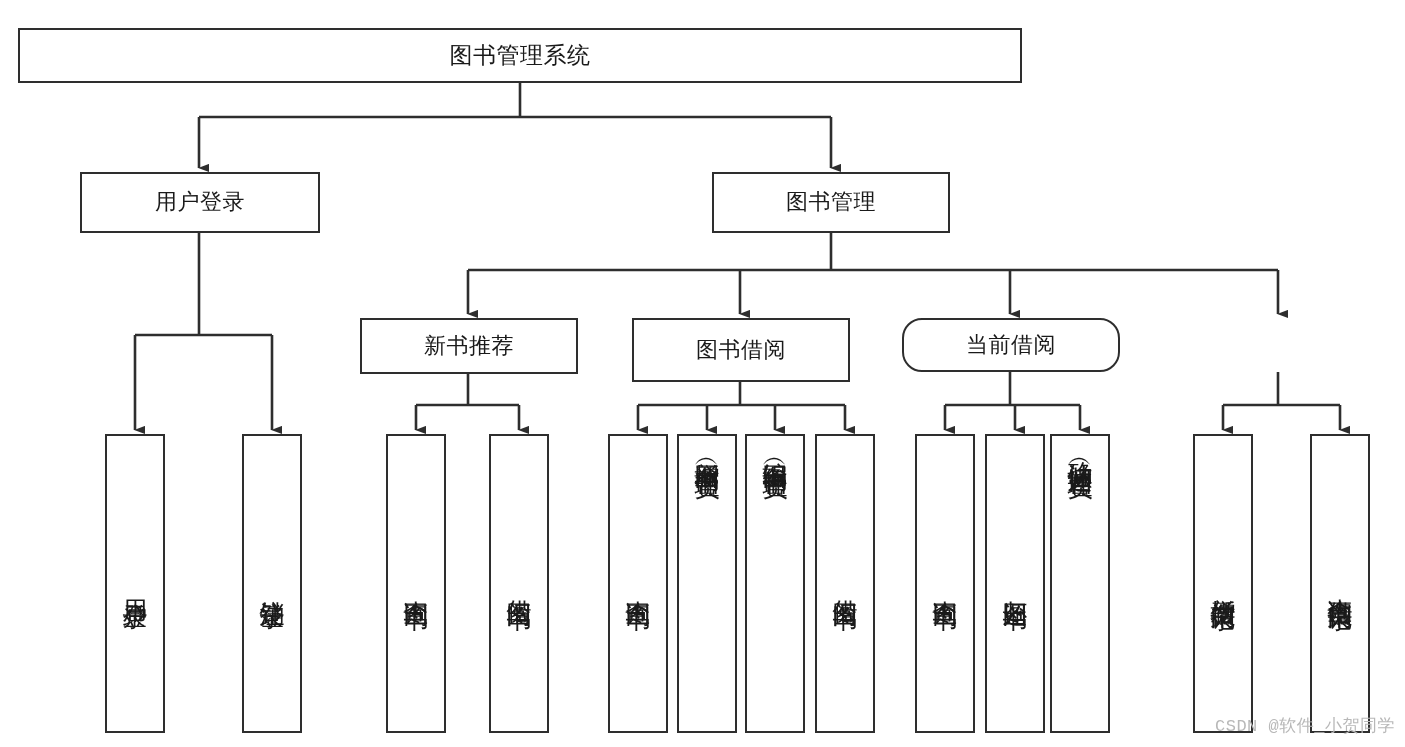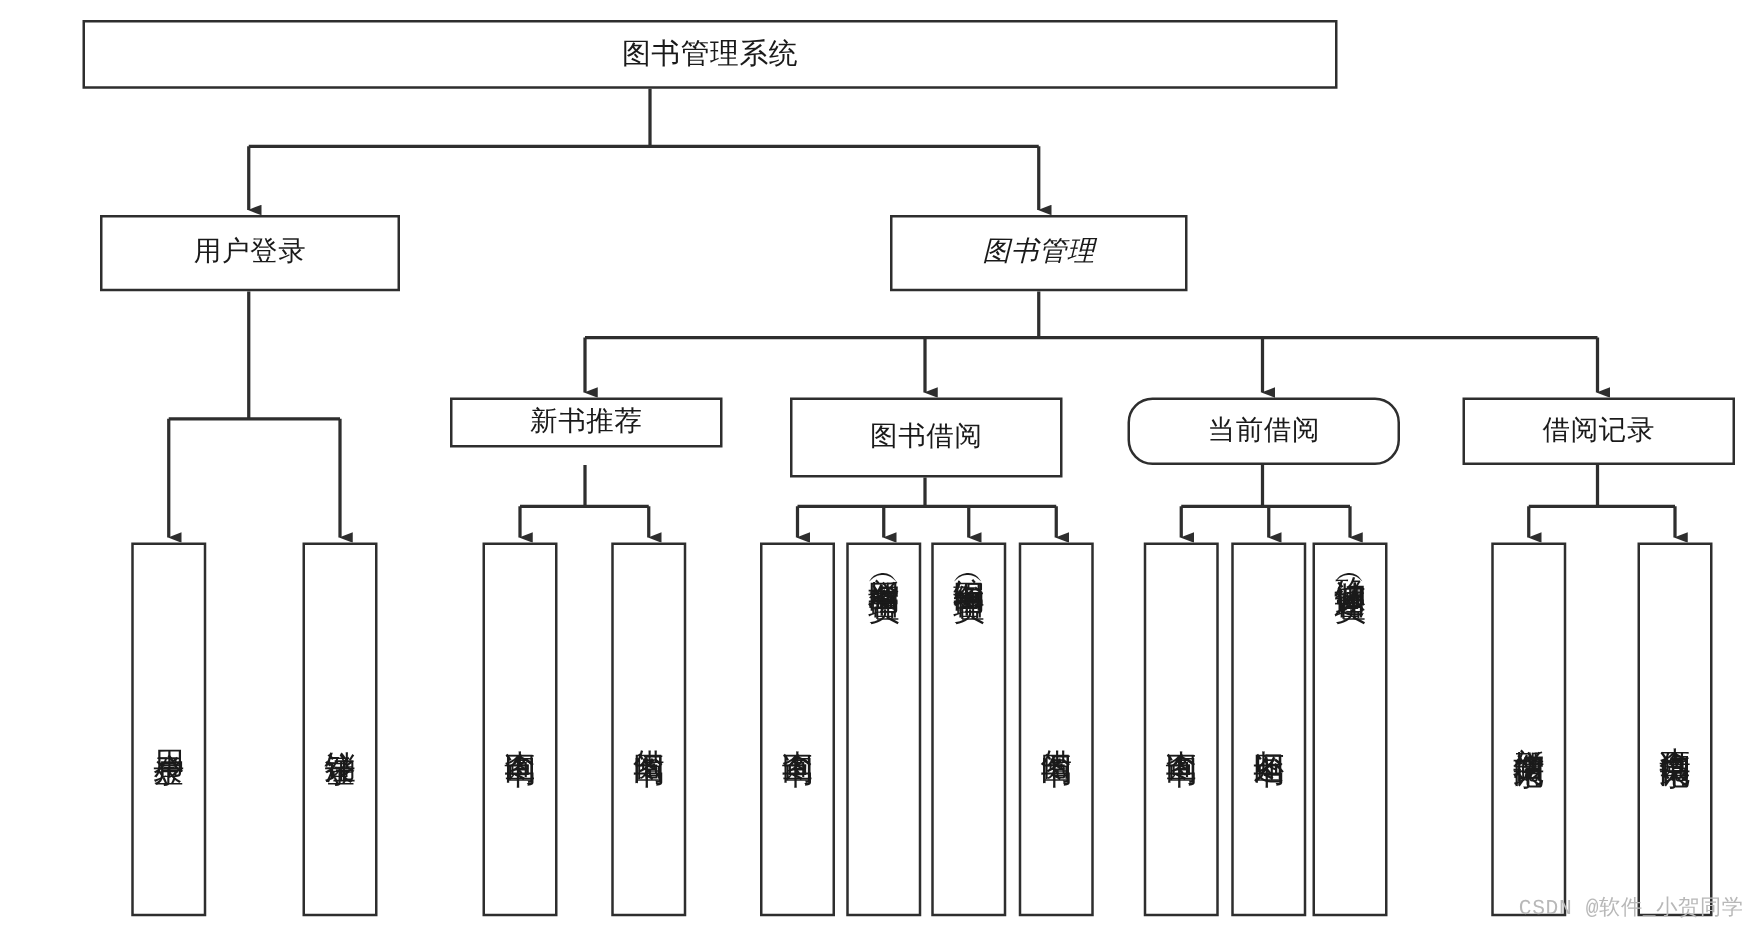--- a/index.html
+++ b/index.html
@@ -121,43 +121,40 @@
       <path d="M1015,405 L1015,430" marker-end="url(#arrow)"></path>
       <path d="M1080,405 L1080,430" marker-end="url(#arrow)"></path>
 
       <path d="M1278,372 L1278,405"></path>
       <path d="M1223,405 L1340,405"></path>
       <path d="M1223,405 L1223,430" marker-end="url(#arrow)"></path>
       <path d="M1340,405 L1340,430" marker-end="url(#arrow)"></path>
     </g>
   </svg>
 
-  <div class="node horiz root" style="left:18px; top:16px; width:1004px; height:55px;margin-left:48px;">
+  <div class="node horiz root" style="left:18px; top:28px; width:1004px; height:55px;">
     <span>图书管理系统</span>
   </div>
 
   <div class="node horiz" style="left:80px; top:172px; width:240px; height:61px;">
     <span>用户登录</span>
   </div>
-  <div class="node horiz" style="left:712px; top:172px; width:238px; height:61px;font-style:italic;">
+  <div class="node horiz" style="left:712px; top:172px; width:238px; height:61px;">
     <span>图书管理</span>
   </div>
 
-  <div class="node horiz" style="left:360px; top:318px; width:218px; height:40px;">
+  <div class="node horiz" style="left:360px; top:318px; width:218px; height:56px;">
     <span>新书推荐</span>
   </div>
   <div class="node horiz" style="left:632px; top:318px; width:218px; height:64px;">
     <span>图书借阅</span>
   </div>
   <div class="node horiz" style="left:902px; top:318px; width:218px; height:54px;border-radius:20px;">
     <span>当前借阅</span>
   </div>
-  <div class="node horiz" style="left:1170px; top:318px; width:218px; height:54px;">
-    <span>借阅记录</span>
-  </div>
 
   <div class="node vert centered" style="left:105px; top:434px; width:60px; height:299px;">
     <span class="vtext">用户登录</span>
   </div>
   <div class="node vert centered" style="left:242px; top:434px; width:60px; height:299px;">
     <span class="vtext">注销登录</span>
   </div>
 
   <div class="node vert centered" style="left:386px; top:434px; width:60px; height:299px;">
     <span class="vtext">查询图书</span>

